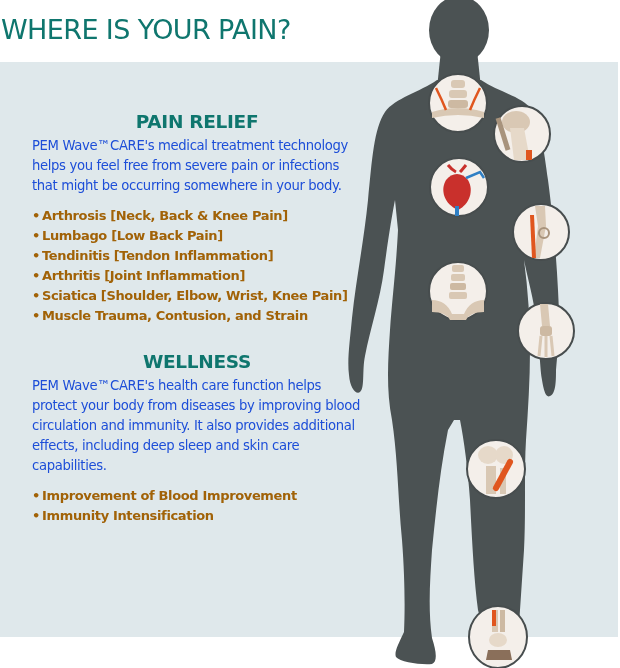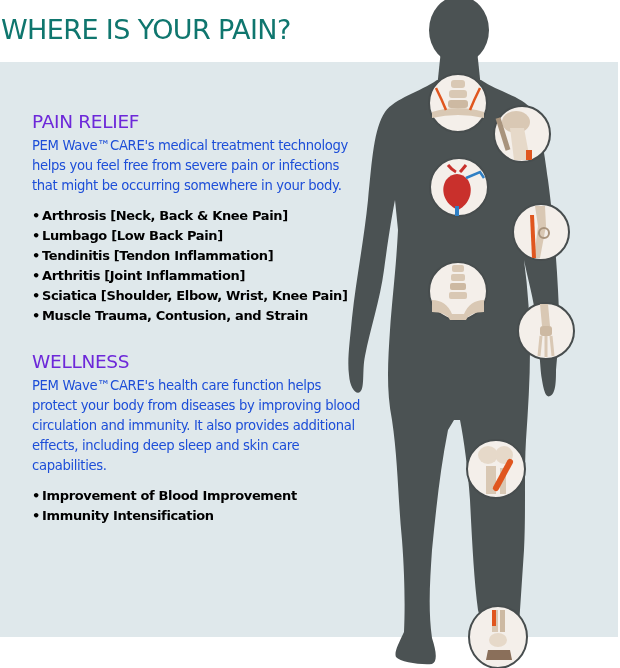--- a/index.html
+++ b/index.html
@@ -3,27 +3,27 @@
 <meta charset="utf-8">
 <style>
   html, body { margin:0; padding:0; background:#ffffff; }
   body { width:620px; height:668px; position:relative; overflow:hidden;
          font-family:"DejaVu Sans","Liberation Sans",sans-serif; }
   .title { position:absolute; left:1px; top:12px; margin:0; font-weight:normal;
            font-size:27px; letter-spacing:-0.6px; line-height:36px; white-space:nowrap; }
   .panel { position:absolute; left:0; top:62px; width:618px; height:575px; }
   .figure { position:absolute; left:0; top:0; width:620px; height:668px; }
   .content { position:absolute; left:32px; top:110px; width:330px; color:#2f3334; }
-  .section-heading { margin:0; font-size:18.5px; font-weight:normal; color:#6d28d9;
-                     letter-spacing:-0.3px; line-height:24px; }
+  .section-heading { margin:0; font-size:18.5px; font-weight:bold; color:#0f766e;
+                     letter-spacing:-0.3px; line-height:24px;text-align:center; }
   .section-body { margin:2px 0 0 0; font-size:13.2px; line-height:20px;
                   letter-spacing:-0.35px; color:#1d4ed8; }
   .bullets { list-style:none; margin:10px 0 0 0; padding:0; }
   .bullets li { font-size:13px; font-weight:bold; line-height:20px; letter-spacing:-0.35px;
-                color:#000000; white-space:nowrap; }
+                color:#a16207; white-space:nowrap; }
   .bullets li .dot { display:inline-block; width:10px; }
   .wellness { margin-top:24px; }
 </style>
 </head>
 <body>
 
 <h1 class="title" style="color:#0f766e">WHERE IS YOUR PAIN?</h1>
 
 <div class="panel" style="background:#dfe8eb"></div>
 

